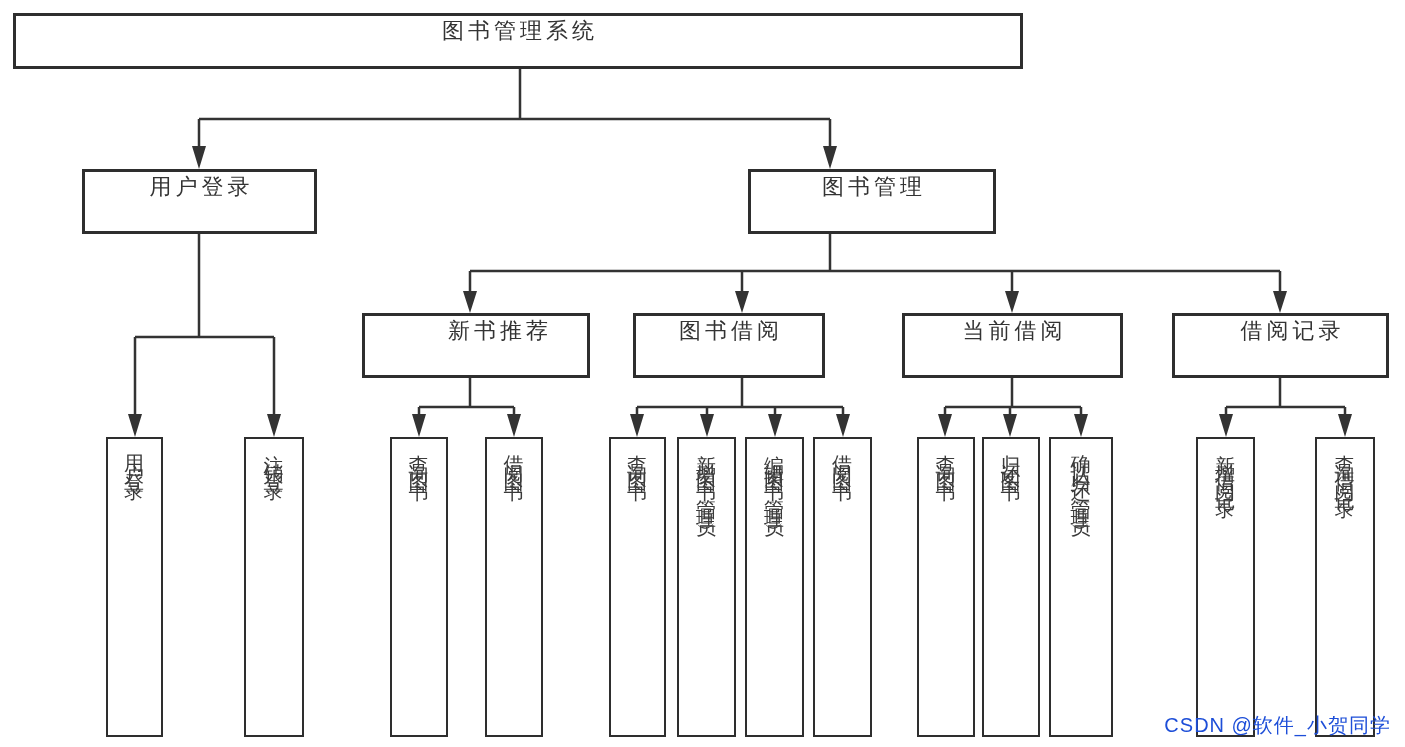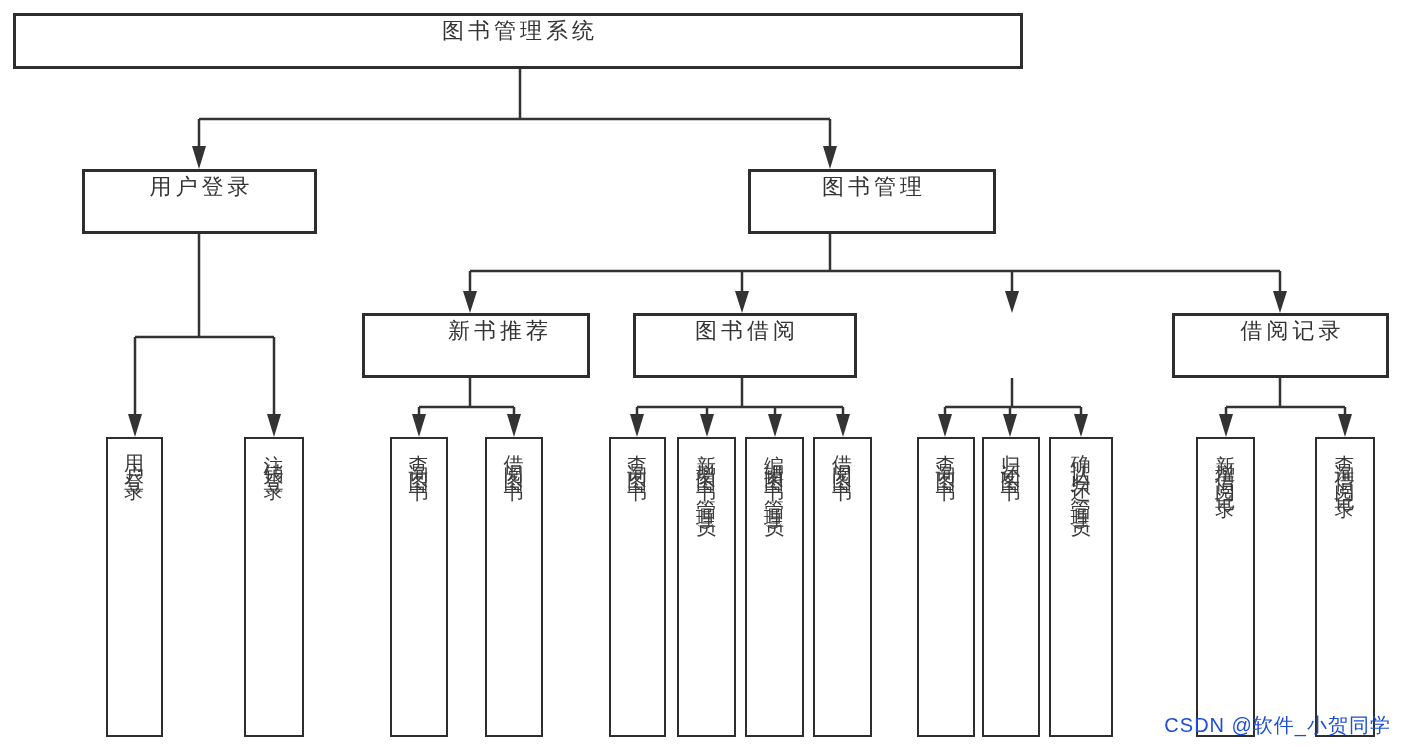--- a/index.html
+++ b/index.html
@@ -79,22 +79,25 @@
   <div class="node h" style="left:82px;top:169px;width:235px;height:65px;">
     <span class="label">用户登录</span>
   </div>
   <div class="node h" style="left:712px;top:169px;width:248px;height:65px;margin-left:36px;">
     <span class="label">图书管理</span>
   </div>
 
   <div class="node h" style="left:362px;top:313px;width:228px;height:65px;padding-left:44px;">
     <span class="label">新书推荐</span>
   </div>
-  <div class="node h" style="left:633px;top:313px;width:224px;height:65px;">
+  <div class="node h" style="left:633px;top:313px;width:192px;height:65px;">
     <span class="label">图书借阅</span>
+  </div>
+  <div class="node h" style="left:902px;top:313px;width:221px;height:65px;">
+    <span class="label">当前借阅</span>
   </div>
   <div class="node h" style="left:1172px;top:313px;width:217px;height:65px;padding-left:20px;">
     <span class="label">借阅记录</span>
   </div>
 
   <div class="node leaf" style="left:106px;top:437px;width:57px;height:300px;">
     <span class="vlabel">用户登录</span>
   </div>
   <div class="node leaf" style="left:244px;top:437px;width:60px;height:300px;">
     <span class="vlabel">注销登录</span>

